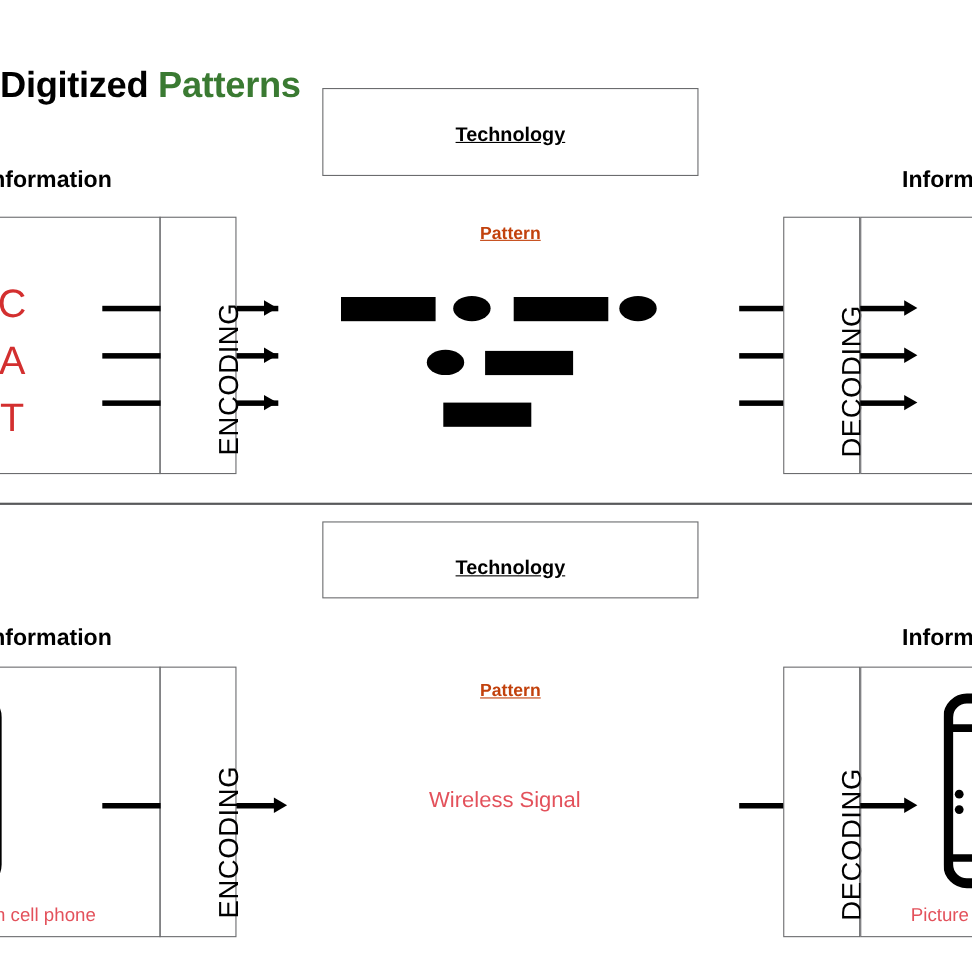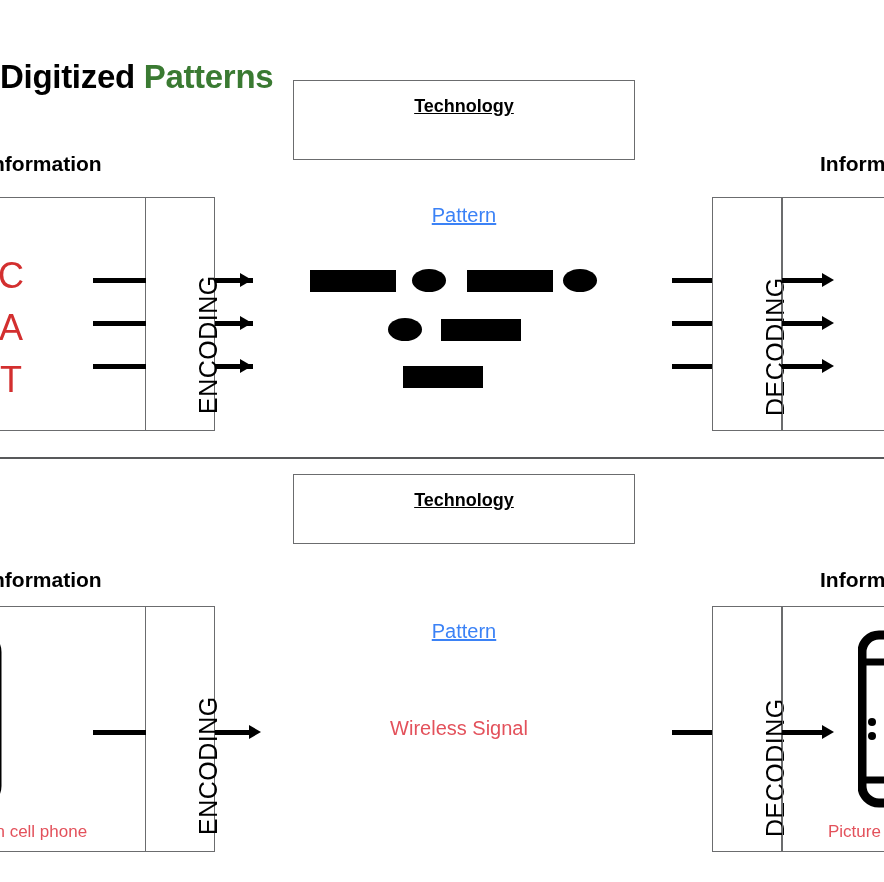--- a/index.html
+++ b/index.html
@@ -37,21 +37,21 @@
     height: 2px;
     background: #58595b;
   }
 
   
   .tech-box {
     position: absolute;
     border: 1.5px solid #6b6c6e;
     background: #ffffff;
     text-align: center;
-    padding-top: 12px;
+    padding-top: 28px;
   }
   .tech-label {
     font-size: 18px;
     font-weight: bold;
     color: #000000;
     text-decoration: underline;
     line-height: 1.45;
   }
   .tech-value {
     font-size: 18px;
@@ -65,23 +65,23 @@
     position: absolute;
     font-size: 21px;
     font-weight: bold;
     color: #000000;
     white-space: nowrap;
   }
 
   
   .pattern-label {
     position: absolute;
-    font-size: 20px;
-    font-weight: normal;
-    color: #3b82f6;
+    font-size: 16px;
+    font-weight: bold;
+    color: #c2410c;
     text-decoration: underline;
     white-space: nowrap;
     text-align: center;
   }
 
   
   .pattern-text {
     position: absolute;
     font-size: 20px;
     color: #e3515b;

